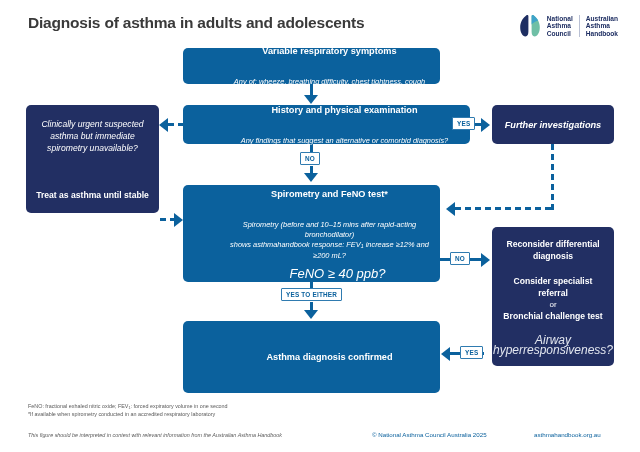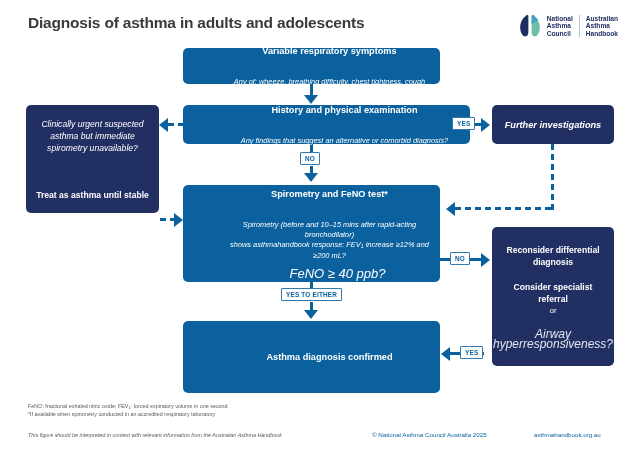--- a/index.html
+++ b/index.html
@@ -217,20 +217,21 @@
 
   <div class="box navy" id="box-further">
     <div class="b-title">Further investigations</div>
   </div>
 
   <div class="box navy" id="box-reconsider">
     <div class="navy-bold">Reconsider differential diagnosis</div>
     <div class="gap-l"></div>
     <div class="navy-bold">Consider specialist referral</div>
     <div class="small-or">or</div>
+    <div class="navy-bold">Bronchial challenge test</div>
     <div class="gap-l"></div>
     <div class="tiny-it">Airway hyperresponsiveness?</div>
   </div>
 
   <div class="foot" id="foot1">
     <span>FeNO: fractional exhaled nitric oxide; FEV</span><sub>1</sub><span>: forced expiratory volume in one second</span>
   </div>
   <div class="foot" id="foot2">*If available when spirometry conducted in an accredited respiratory laboratory</div>
   <div class="foot" id="foot3">This figure should be interpreted in context with relevant information from the Australian Asthma Handbook</div>
 

